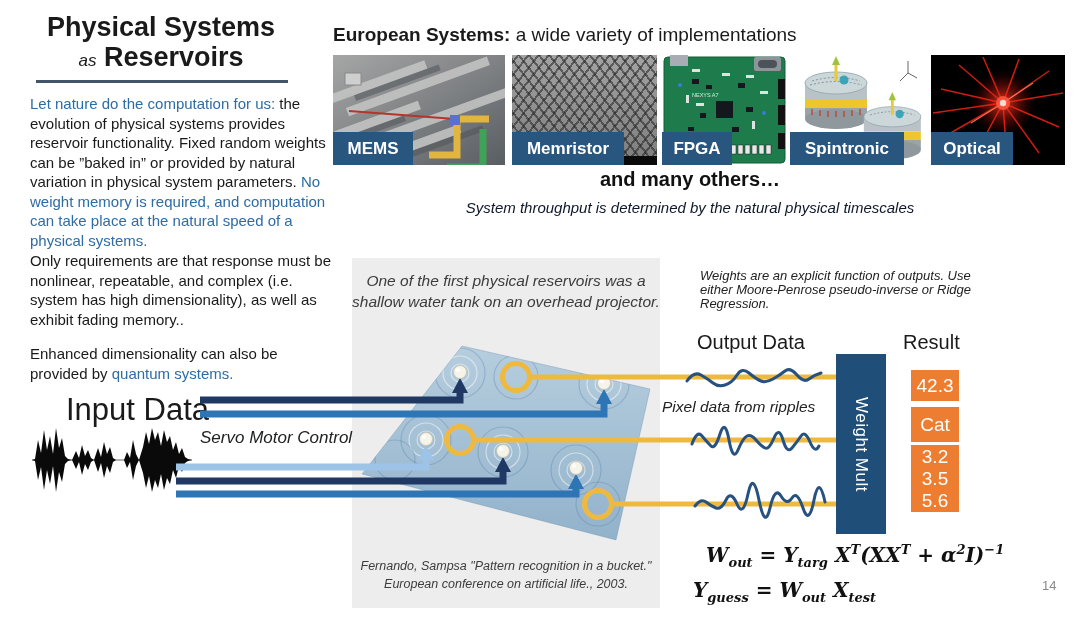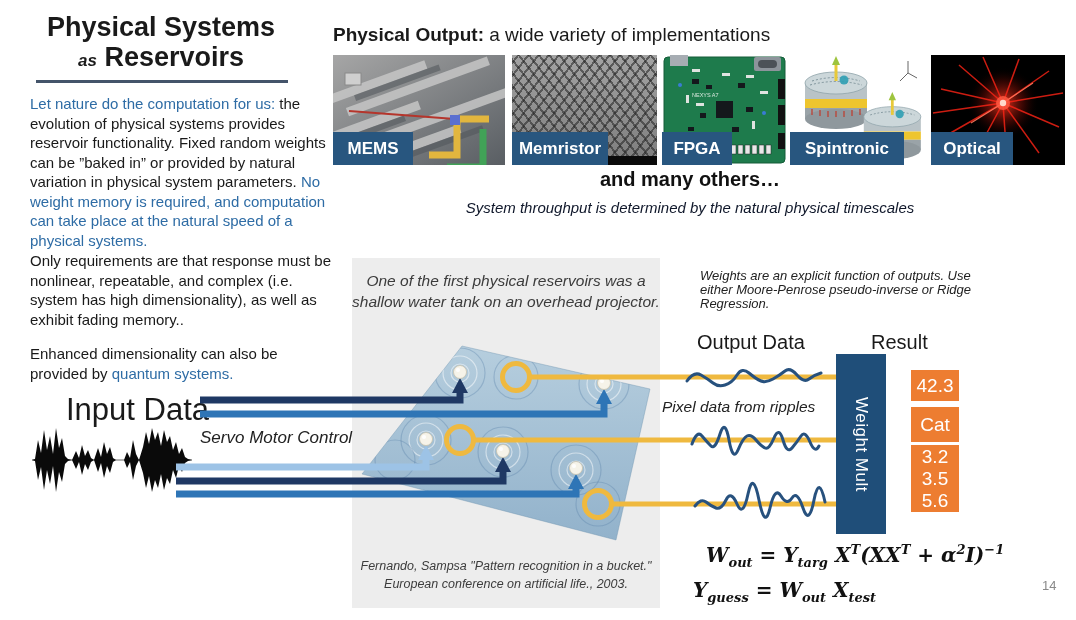--- a/index.html
+++ b/index.html
@@ -4,21 +4,21 @@
 <style>
   html,body{margin:0;padding:0;background:#fff;}
   .slide{position:relative;width:1076px;height:620px;background:#ffffff;overflow:hidden;
          font-family:"Liberation Sans",sans-serif;color:#1a1a1a;}
   .abs{position:absolute;}
   .blue{color:#2e6ca5;}
   
   .title-block{left:30px;top:12px;width:262px;text-align:center;}
   .title-l1{font-size:27px;font-weight:700;line-height:30px;}
   .title-l2{font-size:27px;font-weight:700;line-height:30px;}
-  .title-as{font-size:17px;font-style:italic;font-weight:700;}
+  .title-as{font-size:17px;font-style:italic;font-weight:400;}
   .title-rule{left:36px;top:80px;width:252px;height:3px;background:#44546a;}
   .para{left:30px;width:304px;font-size:15px;line-height:19.5px;margin:0;}
   .p1{top:94px;}
   .p2{top:251px;}
   .p3{top:344px;}
   .input-data-label{left:66px;top:392px;font-size:31px;}
   .waveform{left:32px;top:420px;}
   .servo-label{left:200px;top:428px;font-size:17px;font-style:italic;color:#222;}
   
   .impl-heading{left:333px;top:24px;font-size:19px;}
@@ -31,39 +31,39 @@
     background-image:
       repeating-linear-gradient(52deg, rgba(35,35,35,.55) 0 2px, rgba(0,0,0,0) 2px 8px),
       repeating-linear-gradient(-52deg, rgba(35,35,35,.55) 0 2px, rgba(0,0,0,0) 2px 8px),
       linear-gradient(180deg,#a3a3a3,#7c7c7c);}
   .card-fpga{left:662px;width:125px;}
   .card-spintronic{left:790px;width:137px;background:#fff;}
   .card-optical{left:931px;width:134px;background:#000;}
   .badge{position:absolute;left:0;bottom:0;height:33px;background:#28567f;color:#fff;
          font-size:17px;font-weight:700;display:flex;align-items:center;justify-content:center;}
   .badge-mems{width:80px;}
-  .badge-memristor{width:96px;}
+  .badge-memristor{width:112px;}
   .badge-fpga{width:70px;}
   .badge-spintronic{width:114px;}
   .badge-optical{width:82px;}
   .mem-scalebar{position:absolute;left:0;bottom:0;width:100%;height:9px;background:#0a0a0a;}
   .many-others{left:440px;top:168px;width:500px;text-align:center;font-size:20px;font-weight:700;color:#111;}
   .subtitle{left:390px;top:199px;width:600px;text-align:center;font-size:15px;font-style:italic;color:#0f172a;}
   
   .panel{left:352px;top:258px;width:308px;height:350px;background:#ededed;z-index:1;}
   .tank-caption{position:absolute;left:0;top:12px;width:100%;text-align:center;
     font-size:15.5px;font-style:italic;color:#3c3c3c;line-height:21px;}
   .tank-citation{position:absolute;left:0;bottom:15px;width:100%;text-align:center;
     font-size:12.5px;font-style:italic;color:#3c3c3c;line-height:18px;}
   .diagram{left:0;top:0;z-index:2;pointer-events:none;}
   .overlabel{z-index:3;}
   
   .weights-note{left:700px;top:269px;width:276px;font-size:13px;font-style:italic;color:#222;line-height:14px;}
   .output-data-label{left:697px;top:331px;font-size:20px;}
-  .result-label{left:871px;top:331px;font-size:20px;}
+  .result-label{left:903px;top:331px;font-size:20px;}
   .pixel-label{left:662px;top:398px;font-size:15.5px;font-style:italic;color:#222;}
   .weight-mult{left:836px;top:354px;width:50px;height:180px;background:#1f4e79;color:#fff;
     display:flex;align-items:center;justify-content:center;writing-mode:vertical-rl;
     font-size:17px;letter-spacing:.5px;z-index:3;}
   .rbox{left:911px;width:48px;background:#ed7d31;color:#fff;display:flex;flex-direction:column;
     align-items:center;justify-content:center;font-size:19px;z-index:3;}
   .rb1{top:370px;height:31px;}
   .rb2{top:407px;height:35px;}
   .rb3{top:445px;height:67px;line-height:22px;}
   
@@ -89,21 +89,21 @@
   <p class="abs para p2">Only requirements are that response must be nonlinear, repeatable, and complex (i.e. system has high dimensionality), as well as exhibit fading memory..</p>
   <p class="abs para p3"><span>Enhanced dimensionality can also be provided by </span><span class="blue">quantum systems.</span></p>
 
   <div class="abs input-data-label">Input Data</div>
   <svg class="abs waveform" width="160" height="80" viewBox="0 0 160 80">
     <line x1="0" y1="40" x2="160" y2="40" stroke="#444" stroke-width="0.8"></line>
     <path id="wavetop" fill="#0a0a0a" d="M0,40 L3,39 L6,20 L9,33 L12,10 L15,30 L18,16 L21,34 L24,8 L27,28 L30,18 L33,36 L36,39 L40,40 L44,31 L47,38 L50,25 L53,36 L56,30 L59,38 L62,40 L66,28 L69,37 L72,22 L75,34 L78,27 L81,38 L84,40 L92,40 L95,32 L98,38 L101,20 L104,34 L107,40 L111,27 L114,12 L117,24 L120,8 L123,20 L126,12 L129,26 L132,10 L135,22 L138,16 L141,30 L144,22 L147,34 L150,28 L153,37 L156,39 L160,40 Z"></path>
     <use href="#wavetop" transform="matrix(1,0,0,-1,0,80)"></use>
   </svg>
 
-  <div class="abs impl-heading"><span class="semibold">Physical Output:</span><span> a wide variety of implementations</span></div>
+  <div class="abs impl-heading"><span class="semibold">European Systems:</span><span> a wide variety of implementations</span></div>
 
   <div class="abs card card-mems">
     <svg width="172" height="110" viewBox="0 0 172 110">
       <defs>
           <linearGradient id="gMems" x1="0" y1="0" x2="1" y2="1">
         <stop offset="0" stop-color="#a6a6a6"></stop>
             <stop offset="1" stop-color="#595e63"></stop>
           </linearGradient>
         </defs>
       <rect width="172" height="110" fill="url(#gMems)"></rect>

